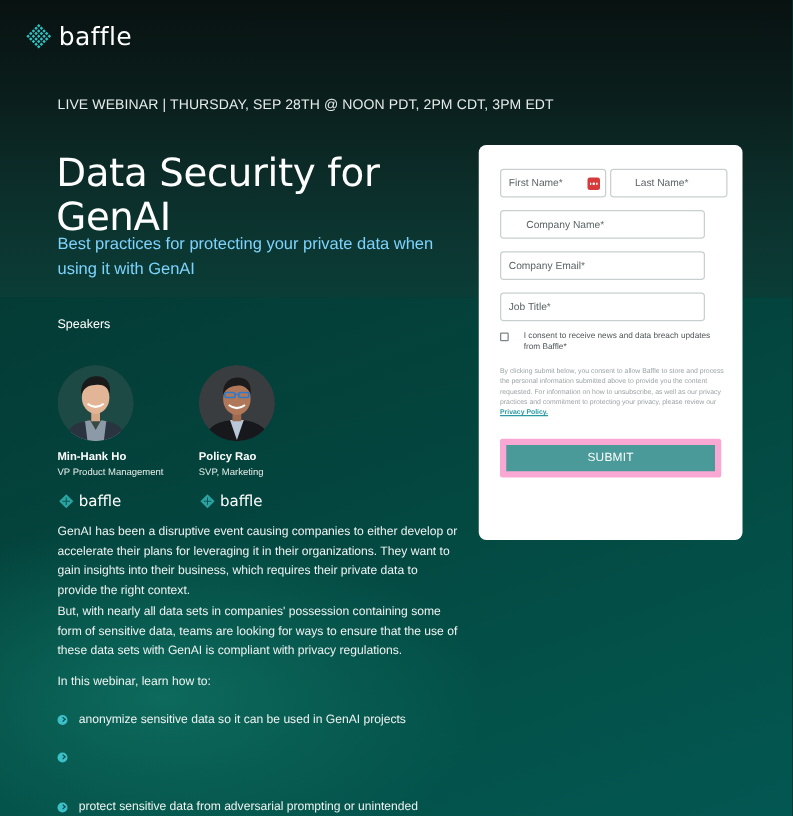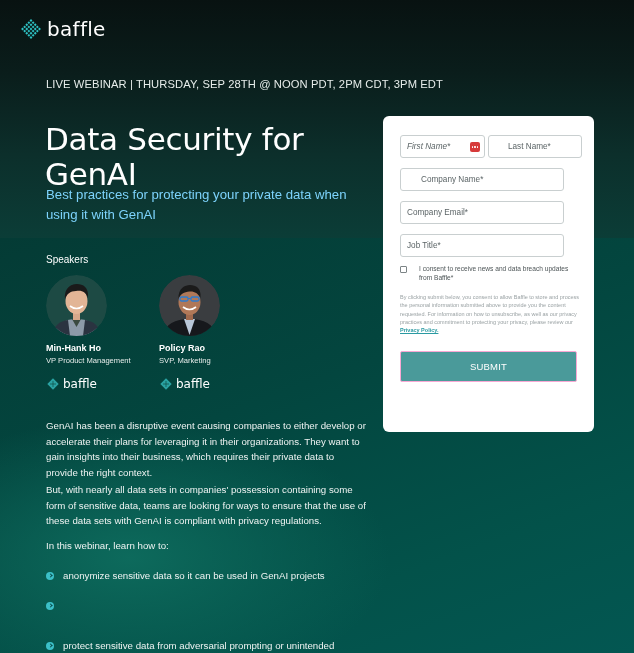--- a/index.html
+++ b/index.html
@@ -41,21 +41,21 @@
       margin-top: 12px;
     }
     .subtitle {
       position: absolute; left: 46px; top: 185px; width: 320px;
       font-size: 13.2px; line-height: 20px; color: #7dd3fc;
     }
     .speakers-heading {
       position: absolute; left: 46px; top: 254px;
       font-size: 10px; font-weight: 400; color: #ffffff;
     }
-    .speaker { position: absolute; top: 275px; width: 120px; }
+    .speaker { position: absolute; top: 292px; width: 120px; }
     .speaker.s1 { left: 46px; }
     .speaker.s2 { left: 159px; }
     .avatar {
       width: 61px; height: 61px; border-radius: 50%; overflow: hidden;
       display: block;
     }
     .speaker-name {
       margin-top: 6px; font-size: 9px; font-weight: 700; color: #ffffff; line-height: 12px;
     }
     .speaker-role {
@@ -97,21 +97,21 @@
     .form-card {
       position: absolute; left: 383px; top: 116px; width: 211px; height: 316px;
       background: #ffffff; border-radius: 6px;
     }
     .field {
       position: absolute; height: 23px; border: 1px solid #c9cfd0; border-radius: 3px;
       background: #ffffff; font-size: 8.2px; color: #5b6466;
       padding: 0 6px; display: flex; align-items: center;
       font-family: "Liberation Sans", sans-serif;
     }
-    .f-first { left: 17px; top: 19px; width: 85px; font-style: italic; }
+    .f-first { left: 17px; top: 19px; width: 85px; }
     .f-last { left: 105px; top: 19px; width: 94px; padding-left: 19px; }
     .f-company { left: 17px; top: 52px; width: 164px; padding-left: 20px; }
     .f-email { left: 17px; top: 85px; width: 164px; }
     .f-job { left: 17px; top: 118px; width: 164px; }
     .pw-icon {
       position: absolute; right: 4px; top: 6px; width: 10px; height: 10px; border-radius: 2px;
       background: #d63a3a; display: flex; align-items: center; justify-content: center;
       gap: 1px;
     }
     .pw-icon i { display: block; width: 1.5px; height: 1.5px; background: #ffffff; border-radius: 50%; }
@@ -125,21 +125,21 @@
     }
     .disclaimer {
       position: absolute; left: 17px; top: 177px; width: 180px;
       font-size: 5.5px; line-height: 8.3px; color: #9aa2a4;
     }
     .privacy-link {
       color: #2a9aa2; text-decoration: underline; font-weight: 700;
     }
     .submit-btn {
       position: absolute; left: 17px; top: 235px; width: 177px; height: 31px;
-      background: #4a9a9a; border-radius: 2px; border: 1px solid #f9a8d4;
+      background: #4a9a9a; border-radius: 2px; border: 5px solid #f9a8d4;
       color: #ffffff; font-size: 9.5px; letter-spacing: 0.2px;
       display: flex; align-items: center; justify-content: center;
       font-family: "Liberation Sans", sans-serif;
     }
   </style>
 </head>
 <body>
 
 <div class="bg-top"></div>
 <div class="bg-bottom"></div>

